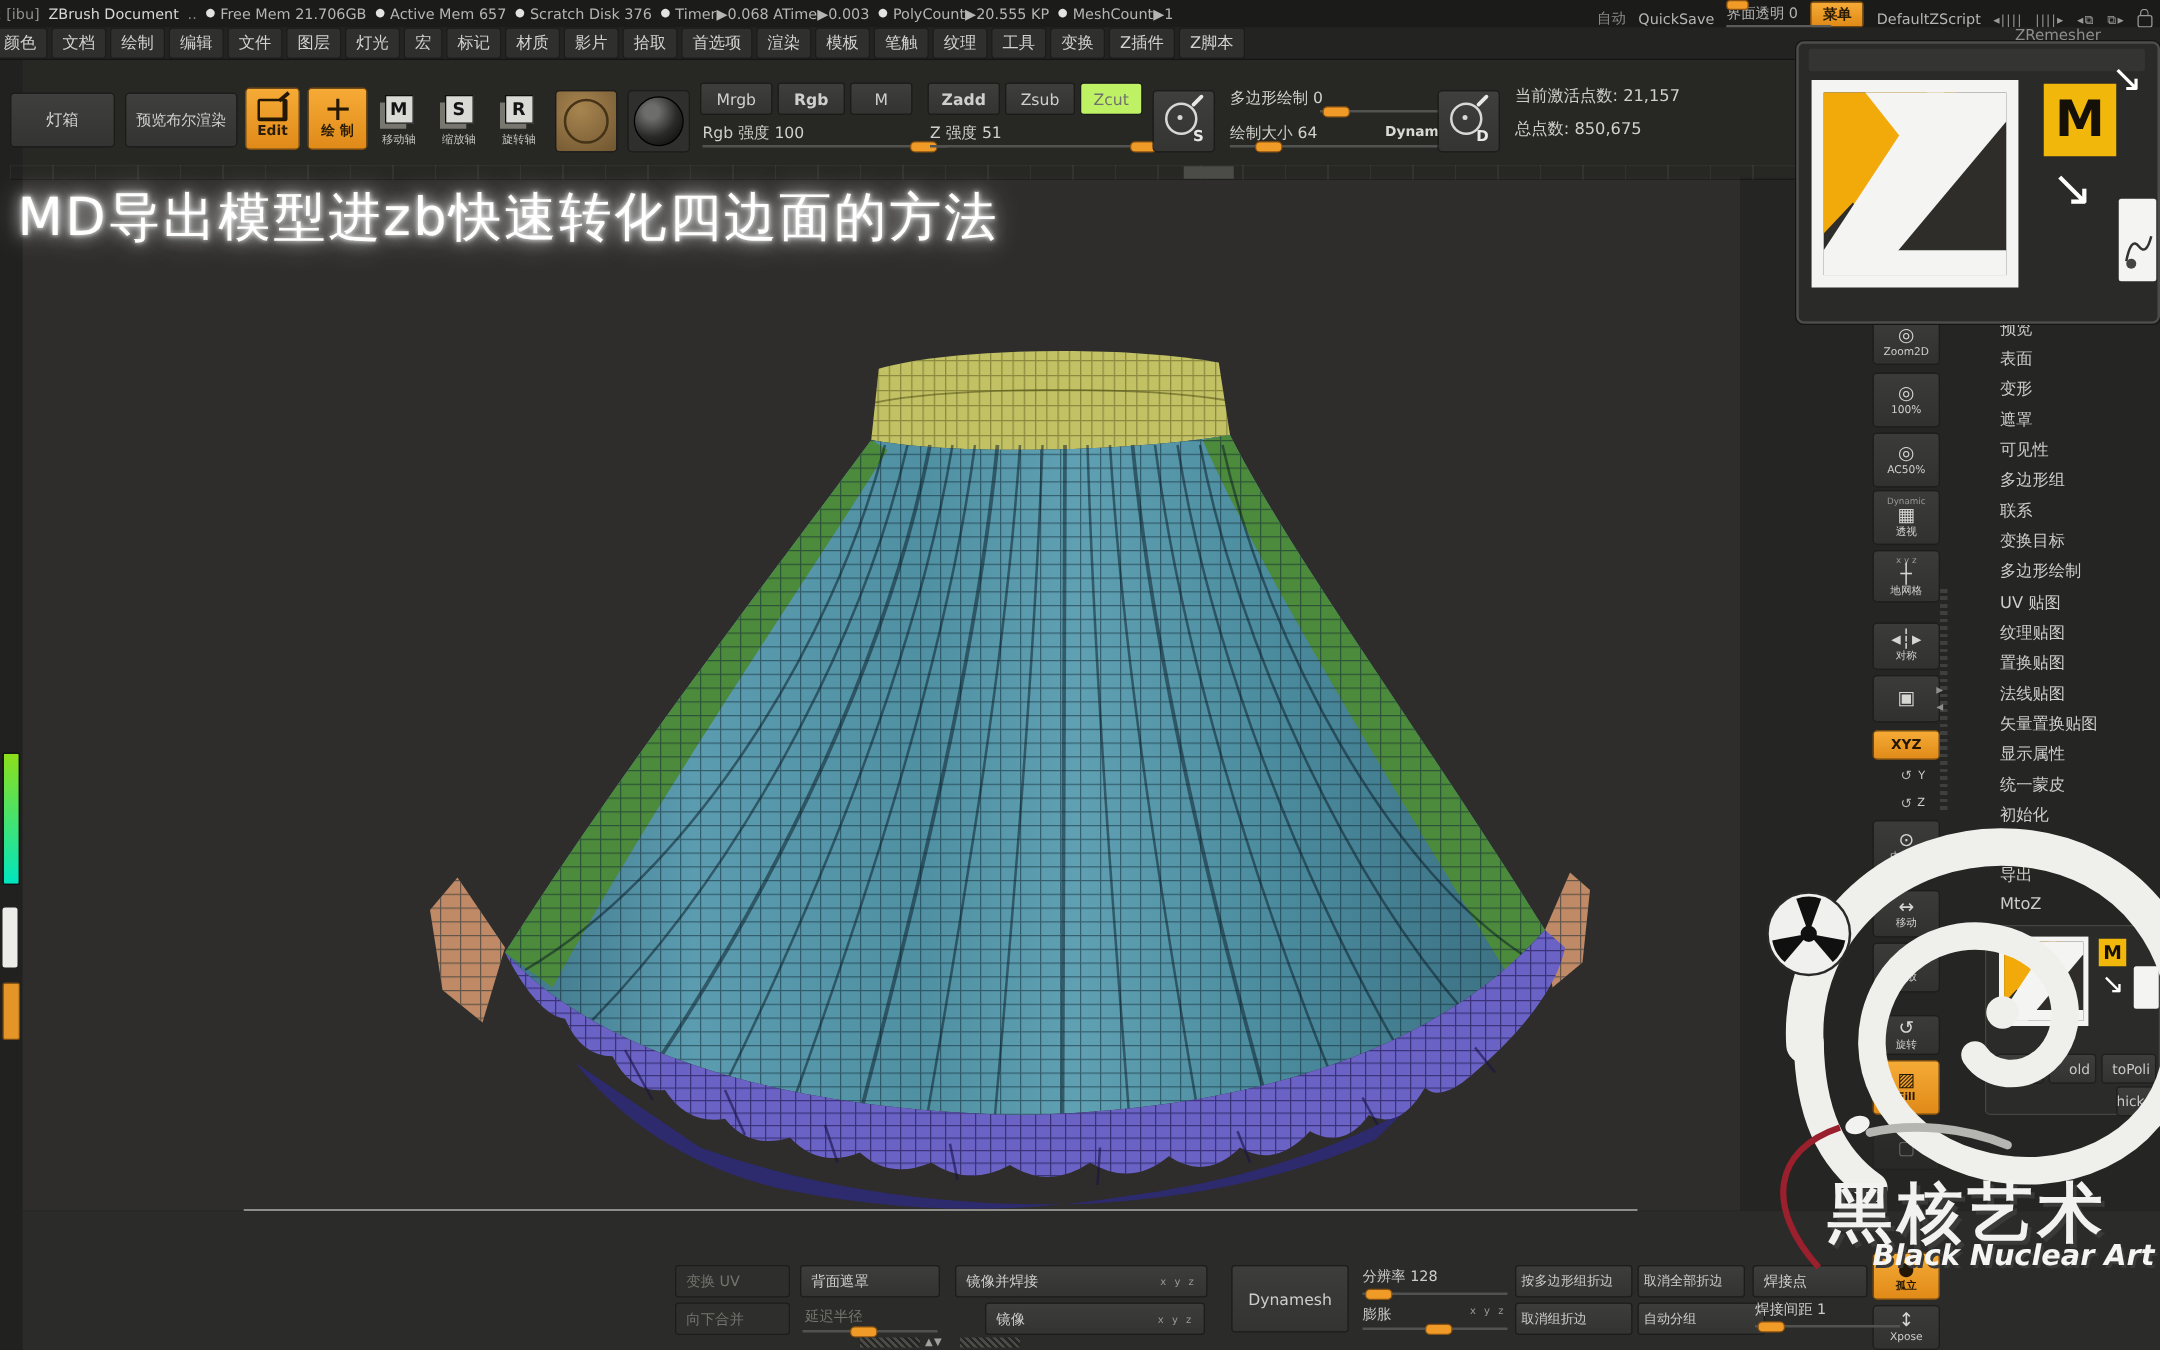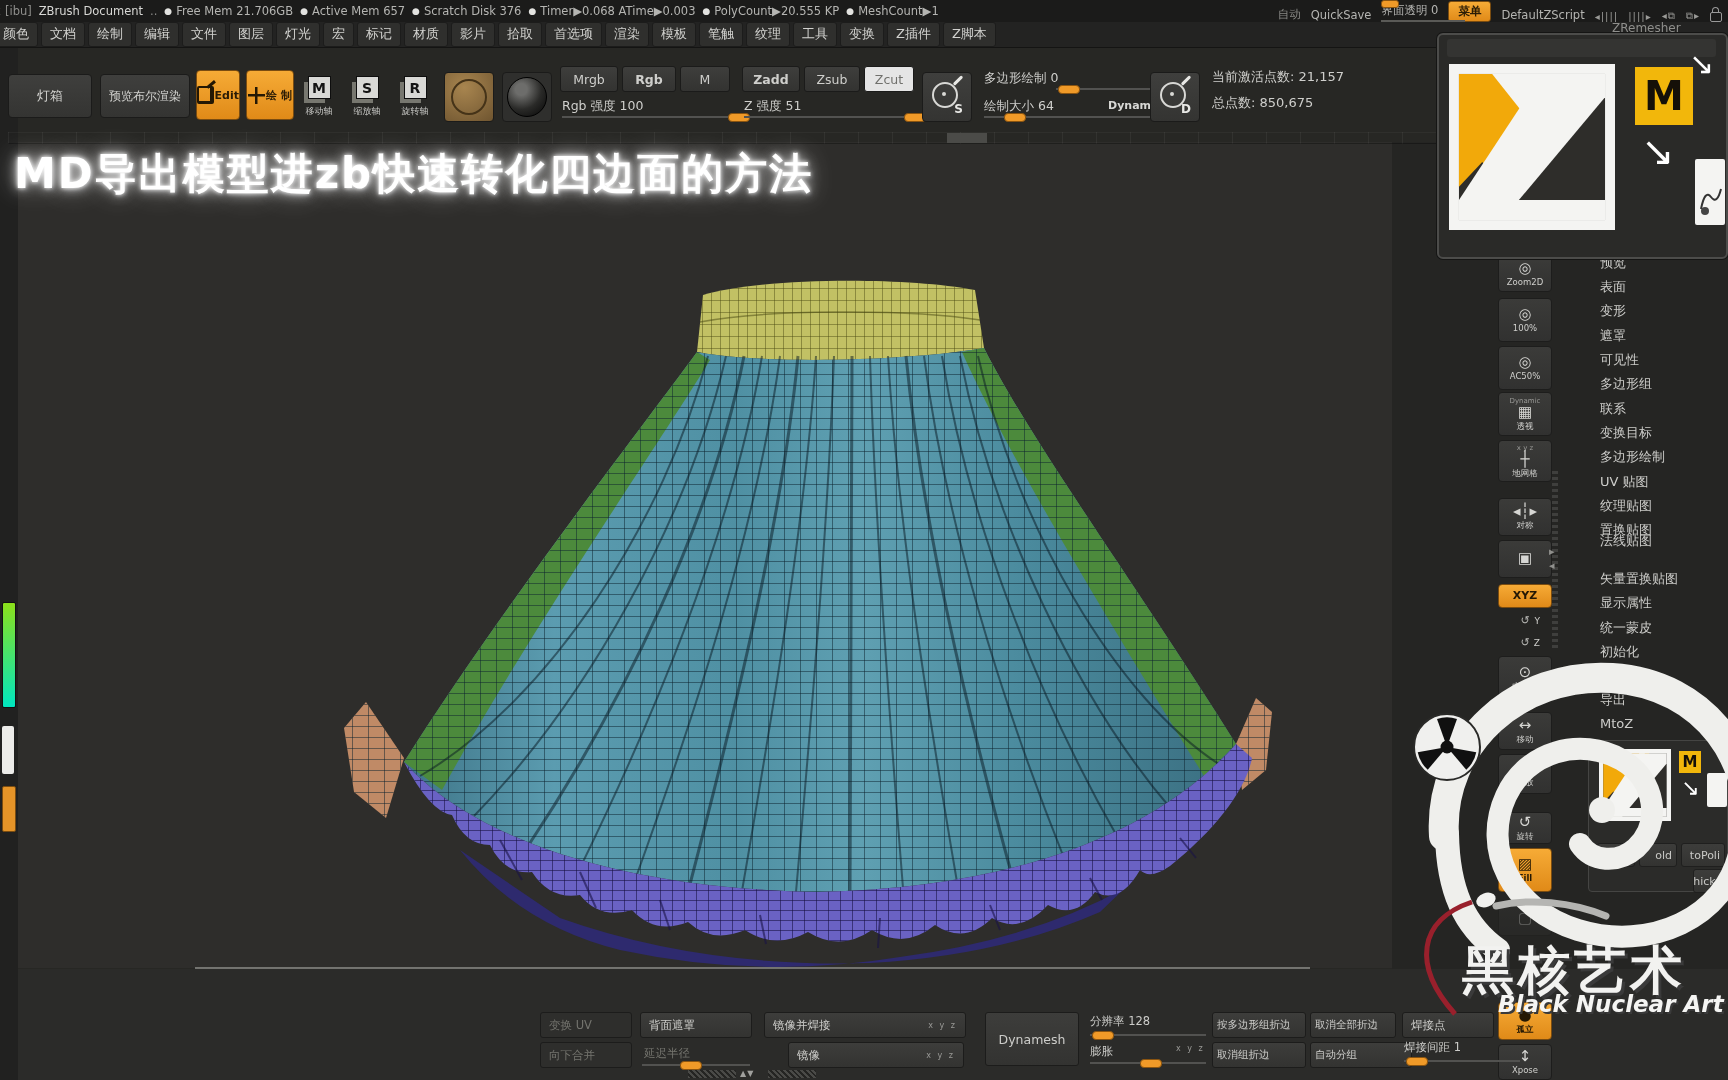--- a/index.html
+++ b/index.html
@@ -26,36 +26,36 @@
   #menu-bar{position:absolute;left:0;top:22px;width:1728px;height:26px;background:#232322;
             border-bottom:1px solid #141413;display:flex;align-items:center;gap:3px;z-index:20;box-sizing:border-box;padding:0 2px}
   .menu-item{padding:2px 8px 3px;background:#2f2f2d;border:1px solid #1c1c1b;border-radius:3px;
              color:#d2d2cf;font-size:13px;white-space:nowrap}
   .menu-item:first-child{margin-left:-8px}
   
   .tb-btn{position:absolute;background:linear-gradient(#3f3f3d,#343432);border:1px solid #1b1b1a;
           border-radius:4px;color:#d0d0cd;display:flex;align-items:center;justify-content:center;
           font-size:13px;box-sizing:border-box;z-index:20}
   .orange{background:linear-gradient(#f6ab36,#e08a18);border:1px solid #7a4c10;color:#2a1c06;font-weight:bold}
-  .col{flex-direction:row;gap:1px}
+  .col{flex-direction:column;gap:1px}
   .edit-ico{width:20px;height:14px;border:2px solid #241804;border-radius:2px;
             box-shadow:-3px -2px 0 -1px #241804 inset;position:relative}
   .edit-ico:after{content:"";position:absolute;right:-4px;top:-5px;width:10px;height:2.5px;background:#241804;transform:rotate(-40deg)}
   .draw-ico{width:17px;height:17px;background:
       linear-gradient(#241804,#241804) center/2.5px 100% no-repeat,
       linear-gradient(#241804,#241804) center/100% 2.5px no-repeat}
   .giz{position:absolute;width:42px;height:46px;display:flex;flex-direction:column;align-items:center;z-index:20}
   .giz .sq{width:21px;height:21px;background:#d9d9d6;color:#141414;font-weight:bold;font-size:14px;
            display:flex;align-items:center;justify-content:center;border:1px solid #0e0e0e;
            box-shadow:-5px 5px 0 -1px #77776f}
   .giz .lb{font-size:9px;color:#c4c4c1;margin-top:6px}
   .sph{width:38px;height:38px;border-radius:50%;background:radial-gradient(circle at 35% 30%,#6d6d6b 0 16%,#2a2a28 55%,#050505);border:1px solid #000}
   .pm{position:absolute;height:26px;background:linear-gradient(#3e3e3c,#333331);border:1px solid #1b1b1a;
       border-radius:3px;color:#cfcfcc;display:flex;align-items:center;justify-content:center;font-size:12.5px;box-sizing:border-box;z-index:20}
-  .pm.dim{color:#70706c;background:#e5e5e5}
+  .pm.dim{color:#70706c;background:#bef264}
   .slab{position:absolute;font-size:12.5px;color:#cfcfcc;z-index:20;white-space:nowrap}
   .track{position:absolute;height:2px;background:#525250;z-index:20}
   .nub{position:absolute;width:20px;height:7px;border-radius:4px;background:#f09a28;border:1px solid #8a5410;top:-3px}
   .sd{position:absolute;width:50px;height:50px;z-index:20}
   .sd .ring{width:22px;height:22px;border:2px solid #d8d8d5;border-radius:50%;position:absolute;left:9px;top:9px}
   .sd .ring:before{content:"";position:absolute;left:8px;top:8px;width:4px;height:4px;border-radius:50%;background:#d8d8d5}
   .sd .pen{position:absolute;right:7px;top:6px;width:12px;height:3px;background:#e8e8e5;transform:rotate(-45deg);border-radius:2px}
   .sd .ltr{position:absolute;right:8px;bottom:5px;font-size:12px;font-weight:bold;color:#e8e8e5}
   .dyn{position:absolute;font-size:11px;font-weight:bold;color:#d8d8d5;z-index:20}
   .ptstat{position:absolute;font-size:13px;color:#cfcfcc;z-index:20;white-space:nowrap}
@@ -66,21 +66,21 @@
   
   #canvas{position:absolute;left:9px;top:142px;width:1383px;height:826px;background:#2e2d2b;z-index:5}
   #canvas-edge{position:absolute;left:8px;top:142px;width:1px;height:826px;background:rgba(255,255,255,.08);z-index:6}
   #right-zone{position:absolute;left:1392px;top:142px;width:336px;height:938px;background:#252523;z-index:8}
   #tray{position:absolute;left:0;top:48px;width:18px;height:1032px;background:#212120;z-index:10}
   .strip{position:absolute;z-index:11;border-radius:2px}
   #canvas-svg,#wm-svg{position:absolute;left:0;top:0;width:1728px;height:1080px;pointer-events:none}
   #canvas-svg{z-index:6}
   #wm-svg{z-index:60}
   
-  #title-overlay{position:absolute;left:14px;top:146px;z-index:30;color:#fff;font-weight:bold;letter-spacing:2px;
+  #title-overlay{position:absolute;left:14px;top:146px;z-index:30;color:#fff;font-weight:normal;letter-spacing:2px;
      text-shadow:0 0 4px #fff,0 0 12px rgba(255,255,255,.9),0 0 26px rgba(255,255,255,.6),3px 4px 3px rgba(50,50,50,.9)}
   #title-overlay .l1{font-size:42px}
   #title-overlay .l2{font-size:38px;margin-top:28px}
   
   .tmenu-item{position:absolute;left:1600px;width:126px;height:24px;font-size:13px;color:#cdcdca;z-index:10;white-space:nowrap}
   #mtoz-panel{position:absolute;left:1588px;top:740px;width:140px;height:152px;background:#2b2b29;
      border:1px solid #454543;border-radius:4px;z-index:10;box-sizing:border-box}
   .msq{background:#f2b70b;color:#151008;font-weight:bold;display:flex;align-items:center;justify-content:center;position:absolute}
   .wbox{position:absolute;background:#f4f4f2;border-radius:2px}
   .arrow{position:absolute;color:#fff;z-index:2;line-height:1}
@@ -376,21 +376,21 @@
   <div class="tmenu-item" style="top:302px">变形</div>
   <div class="tmenu-item" style="top:327px">遮罩</div>
   <div class="tmenu-item" style="top:351px">可见性</div>
   <div class="tmenu-item" style="top:375px">多边形组</div>
   <div class="tmenu-item" style="top:400px">联系</div>
   <div class="tmenu-item" style="top:424px">变换目标</div>
   <div class="tmenu-item" style="top:448px">多边形绘制</div>
   <div class="tmenu-item" style="top:473px">UV 贴图</div>
   <div class="tmenu-item" style="top:497px">纹理贴图</div>
   <div class="tmenu-item" style="top:521px">置换贴图</div>
-  <div class="tmenu-item" style="top:532px">法线贴图</div>
+  <div class="tmenu-item" style="top:546px">法线贴图</div>
   <div class="tmenu-item" style="top:570px">矢量置换贴图</div>
   <div class="tmenu-item" style="top:594px">显示属性</div>
   <div class="tmenu-item" style="top:619px">统一蒙皮</div>
   <div class="tmenu-item" style="top:643px">初始化</div>
   <div class="tmenu-item" style="top:667px">导入</div>
   <div class="tmenu-item" style="top:691px">导出</div>
   <div class="tmenu-item" style="top:716px">MtoZ</div>
 
   <div id="mtoz-panel">
     <svg style="position:absolute;left:10px;top:8px;width:72px;height:72px">

